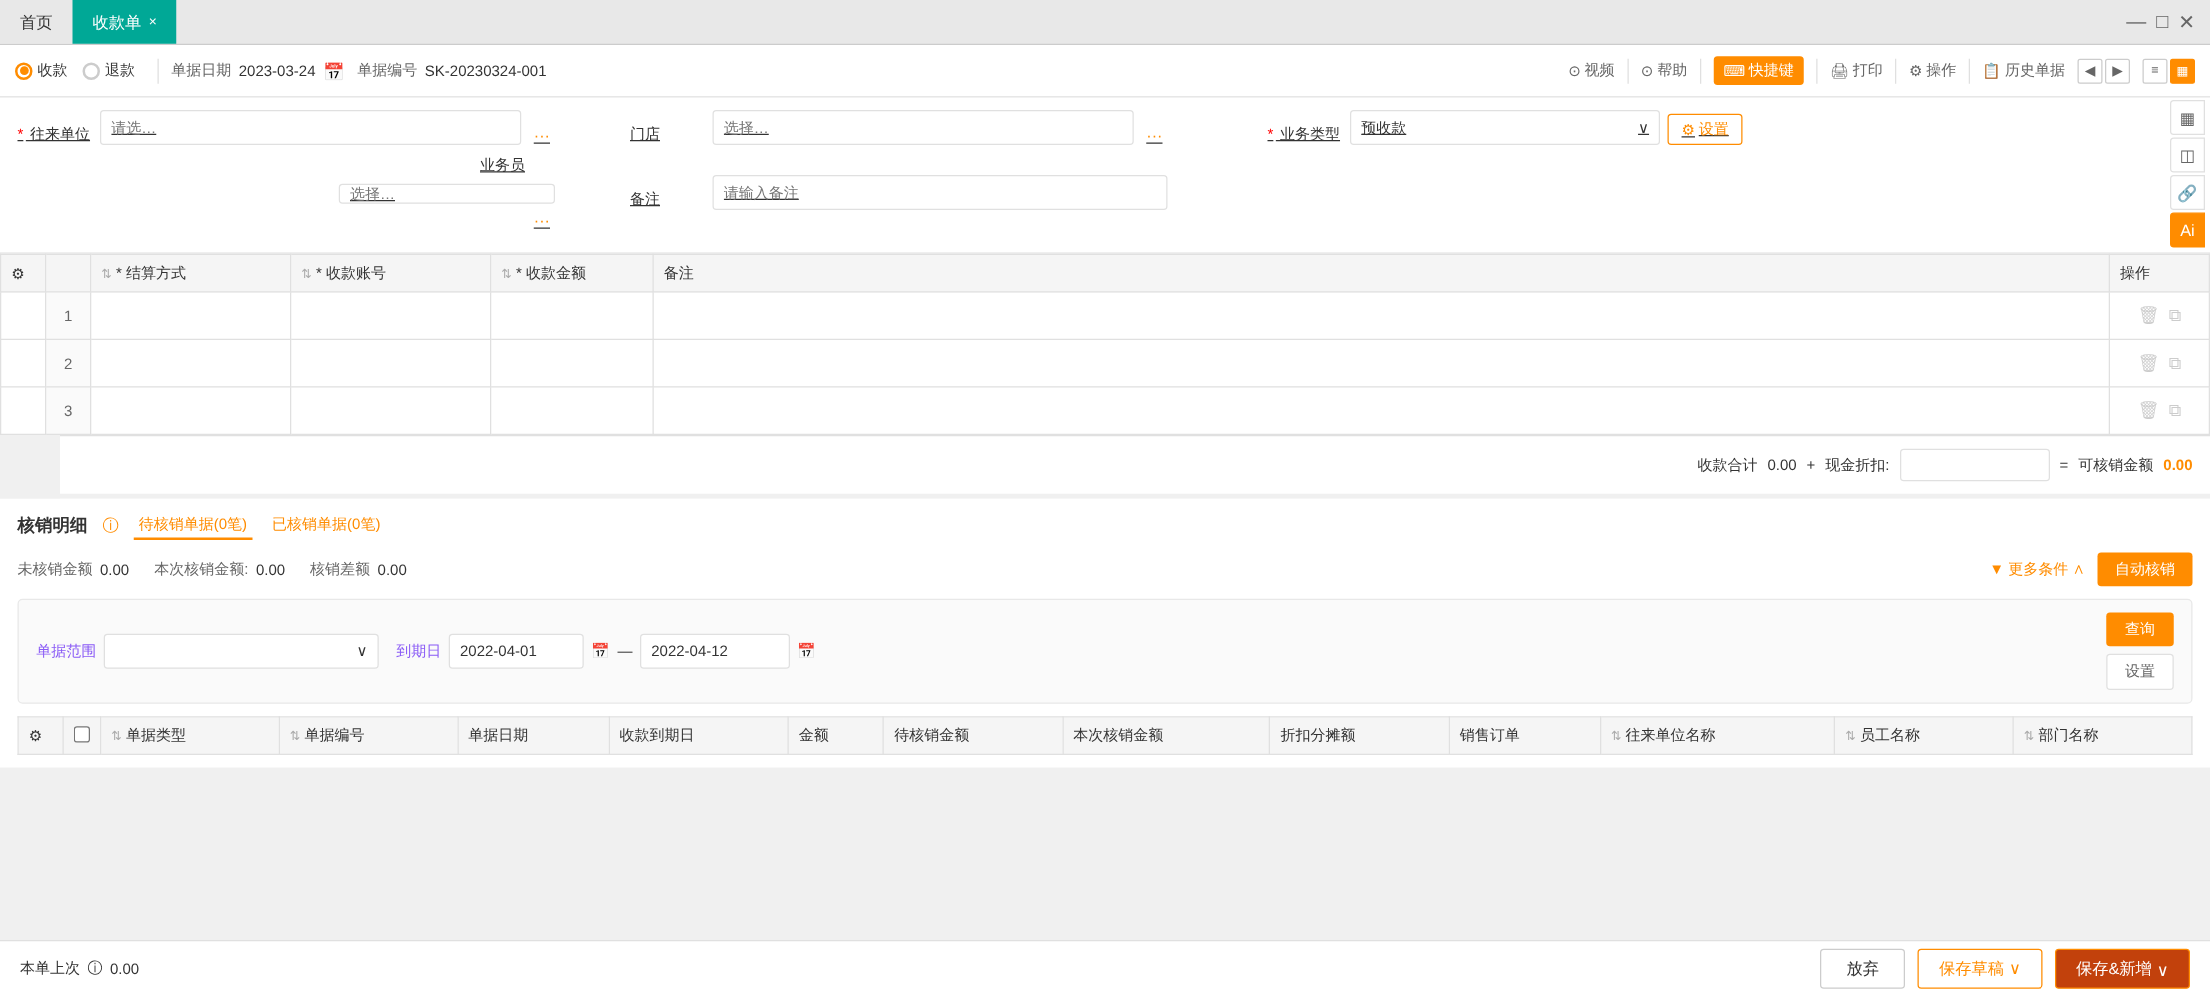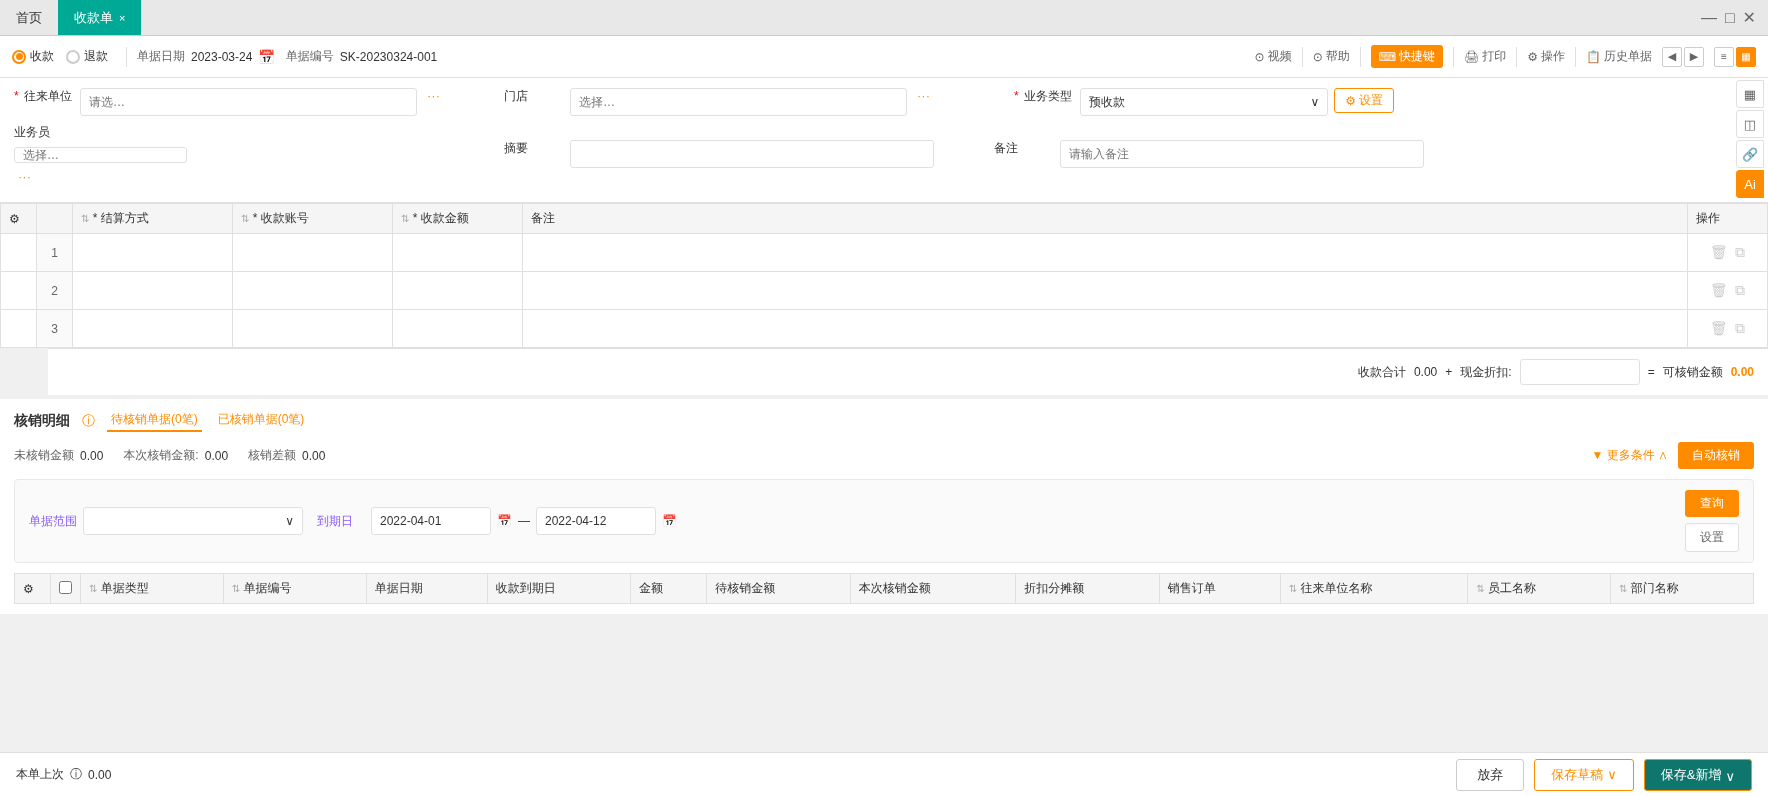--- a/index.html
+++ b/index.html
@@ -45,21 +45,21 @@
     .nav-arrow { width: 20px; height: 20px; border: 1px solid #ccc; border-radius: 2px; display: flex; align-items: center; justify-content: center; cursor: pointer; color: #666; font-size: 11px; }
     .view-icons { display: flex; gap: 2px; }
     .view-icon { width: 20px; height: 20px; border: 1px solid #ccc; border-radius: 2px; display: flex; align-items: center; justify-content: center; cursor: pointer; color: #666; font-size: 10px; }
     .view-icon.active { background: #ff8c00; color: #fff; border-color: #ff8c00; }
 
     
     .form-area {
       background: #fff; padding: 10px 14px; border-bottom: 1px solid #e0e0e0;
     }
     .form-row { display: flex; align-items: center; margin-bottom: 8px; gap: 0; }
-    .form-field { display: flex; align-items: flex-start; gap: 6px; flex: 1; }
+    .form-field { display: flex; align-items: flex-end; gap: 6px; flex: 1; text-decoration: underline; }
     .form-field-label { color: #333; white-space: nowrap; min-width: 60px; }
     .required { color: #f00; margin-right: 2px; }
     .form-input {
       flex: 1; height: 28px; border: 1px solid #e0e0e0; border-radius: 3px;
       padding: 0 8px; color: #999; font-size: 12px; outline: none;
       background: #fff;
     }
     .more-btn { color: #ff8c00; cursor: pointer; padding: 0 4px; font-size: 13px; }
     .form-select {
       flex: 1; height: 28px; border: 1px solid #e0e0e0; border-radius: 3px;
@@ -156,21 +156,21 @@
     .page-footer {
       position: fixed; bottom: 0; left: 0; right: 0; height: 44px;
       background: #fff; border-top: 1px solid #e0e0e0;
       display: flex; align-items: center; justify-content: space-between;
       padding: 0 16px;
     }
     .footer-left { display: flex; align-items: center; gap: 6px; color: #333; text-align: center; }
     .footer-buttons { display: flex; gap: 10px; }
     .btn-discard { background: #fff; border: 1px solid #ccc; color: #333; border-radius: 3px; padding: 6px 20px; cursor: pointer; font-size: 13px; }
     .btn-save-draft { background: #fff; border: 1px solid #ff8c00; color: #ff8c00; border-radius: 3px; padding: 6px 16px; cursor: pointer; font-size: 13px; display: flex; align-items: center; gap: 4px; }
-    .btn-save-new { background: #0f766e; border: 1px solid #ff8c00; color: #fff; border-radius: 3px; padding: 6px 16px; cursor: pointer; font-size: 13px; display: flex; align-items: flex-end; gap: 4px; }
+    .btn-save-new { background: #c2410c; border: 1px solid #ff8c00; color: #fff; border-radius: 3px; padding: 6px 16px; cursor: pointer; font-size: 13px; display: flex; align-items: flex-end; gap: 4px; }
 
     
     .right-panel {
       position: fixed; right: 0; top: 80px; width: 32px; display: flex; flex-direction: column; gap: 2px;
       background: transparent;
     }
     .right-panel-btn {
       width: 28px; height: 28px; background: #fff; border: 1px solid #e0e0e0; border-radius: 3px 0 0 3px;
       display: flex; align-items: center; justify-content: center; cursor: pointer; color: #666; font-size: 13px;
     }
@@ -298,24 +298,20 @@
       </div>
     </div>
     <div class="form-row">
 
       <div class="form-field" style="max-width:430px;flex-direction:column;">
         <span class="form-field-label">业务员</span>
         <input class="form-input" type="text" placeholder="选择…" style="">
         <span class="more-btn">···</span>
       </div>
 
-      <div class="form-field" style="margin-left:60px; max-width:430px;">
-        <span class="form-field-label">摘要</span>
-        <input class="form-input" type="text" style="">
-      </div>
 
       <div class="form-field" style="margin-left:60px; max-width:430px;">
         <span class="form-field-label">备注</span>
         <input class="form-input" type="text" placeholder="请输入备注" style="">
       </div>
     </div>
   </div>
 
   <div class="table-container">
     <table class="data-table">
@@ -426,21 +422,21 @@
     <div class="filter-row">
       <div class="filter-field">
         <span class="filter-label">单据范围</span>
         <div class="filter-select" style="width:220px;">
           <span></span>
           <span>∨</span>
         </div>
       </div>
       <div class="filter-field">
         <span class="filter-label">到期日</span>
-        <input class="filter-input" type="text" style="width: 120px; margin-left: 12px;" value="2022-04-01">
+        <input class="filter-input" type="text" style="width: 108px;" value="2022-04-01">
         <span style="color:#ff8c00; cursor:pointer;">📅</span>
         <span>—</span>
         <input class="filter-input" type="text" style="width: 120px;" value="2022-04-12">
         <span style="color:#ff8c00; cursor:pointer;">📅</span>
       </div>
       <div style="margin-left:auto; display:flex; flex-direction:column; gap:6px;">
         <button class="query-btn">查询</button>
         <button class="settings-btn-sm">设置</button>
       </div>
     </div>

